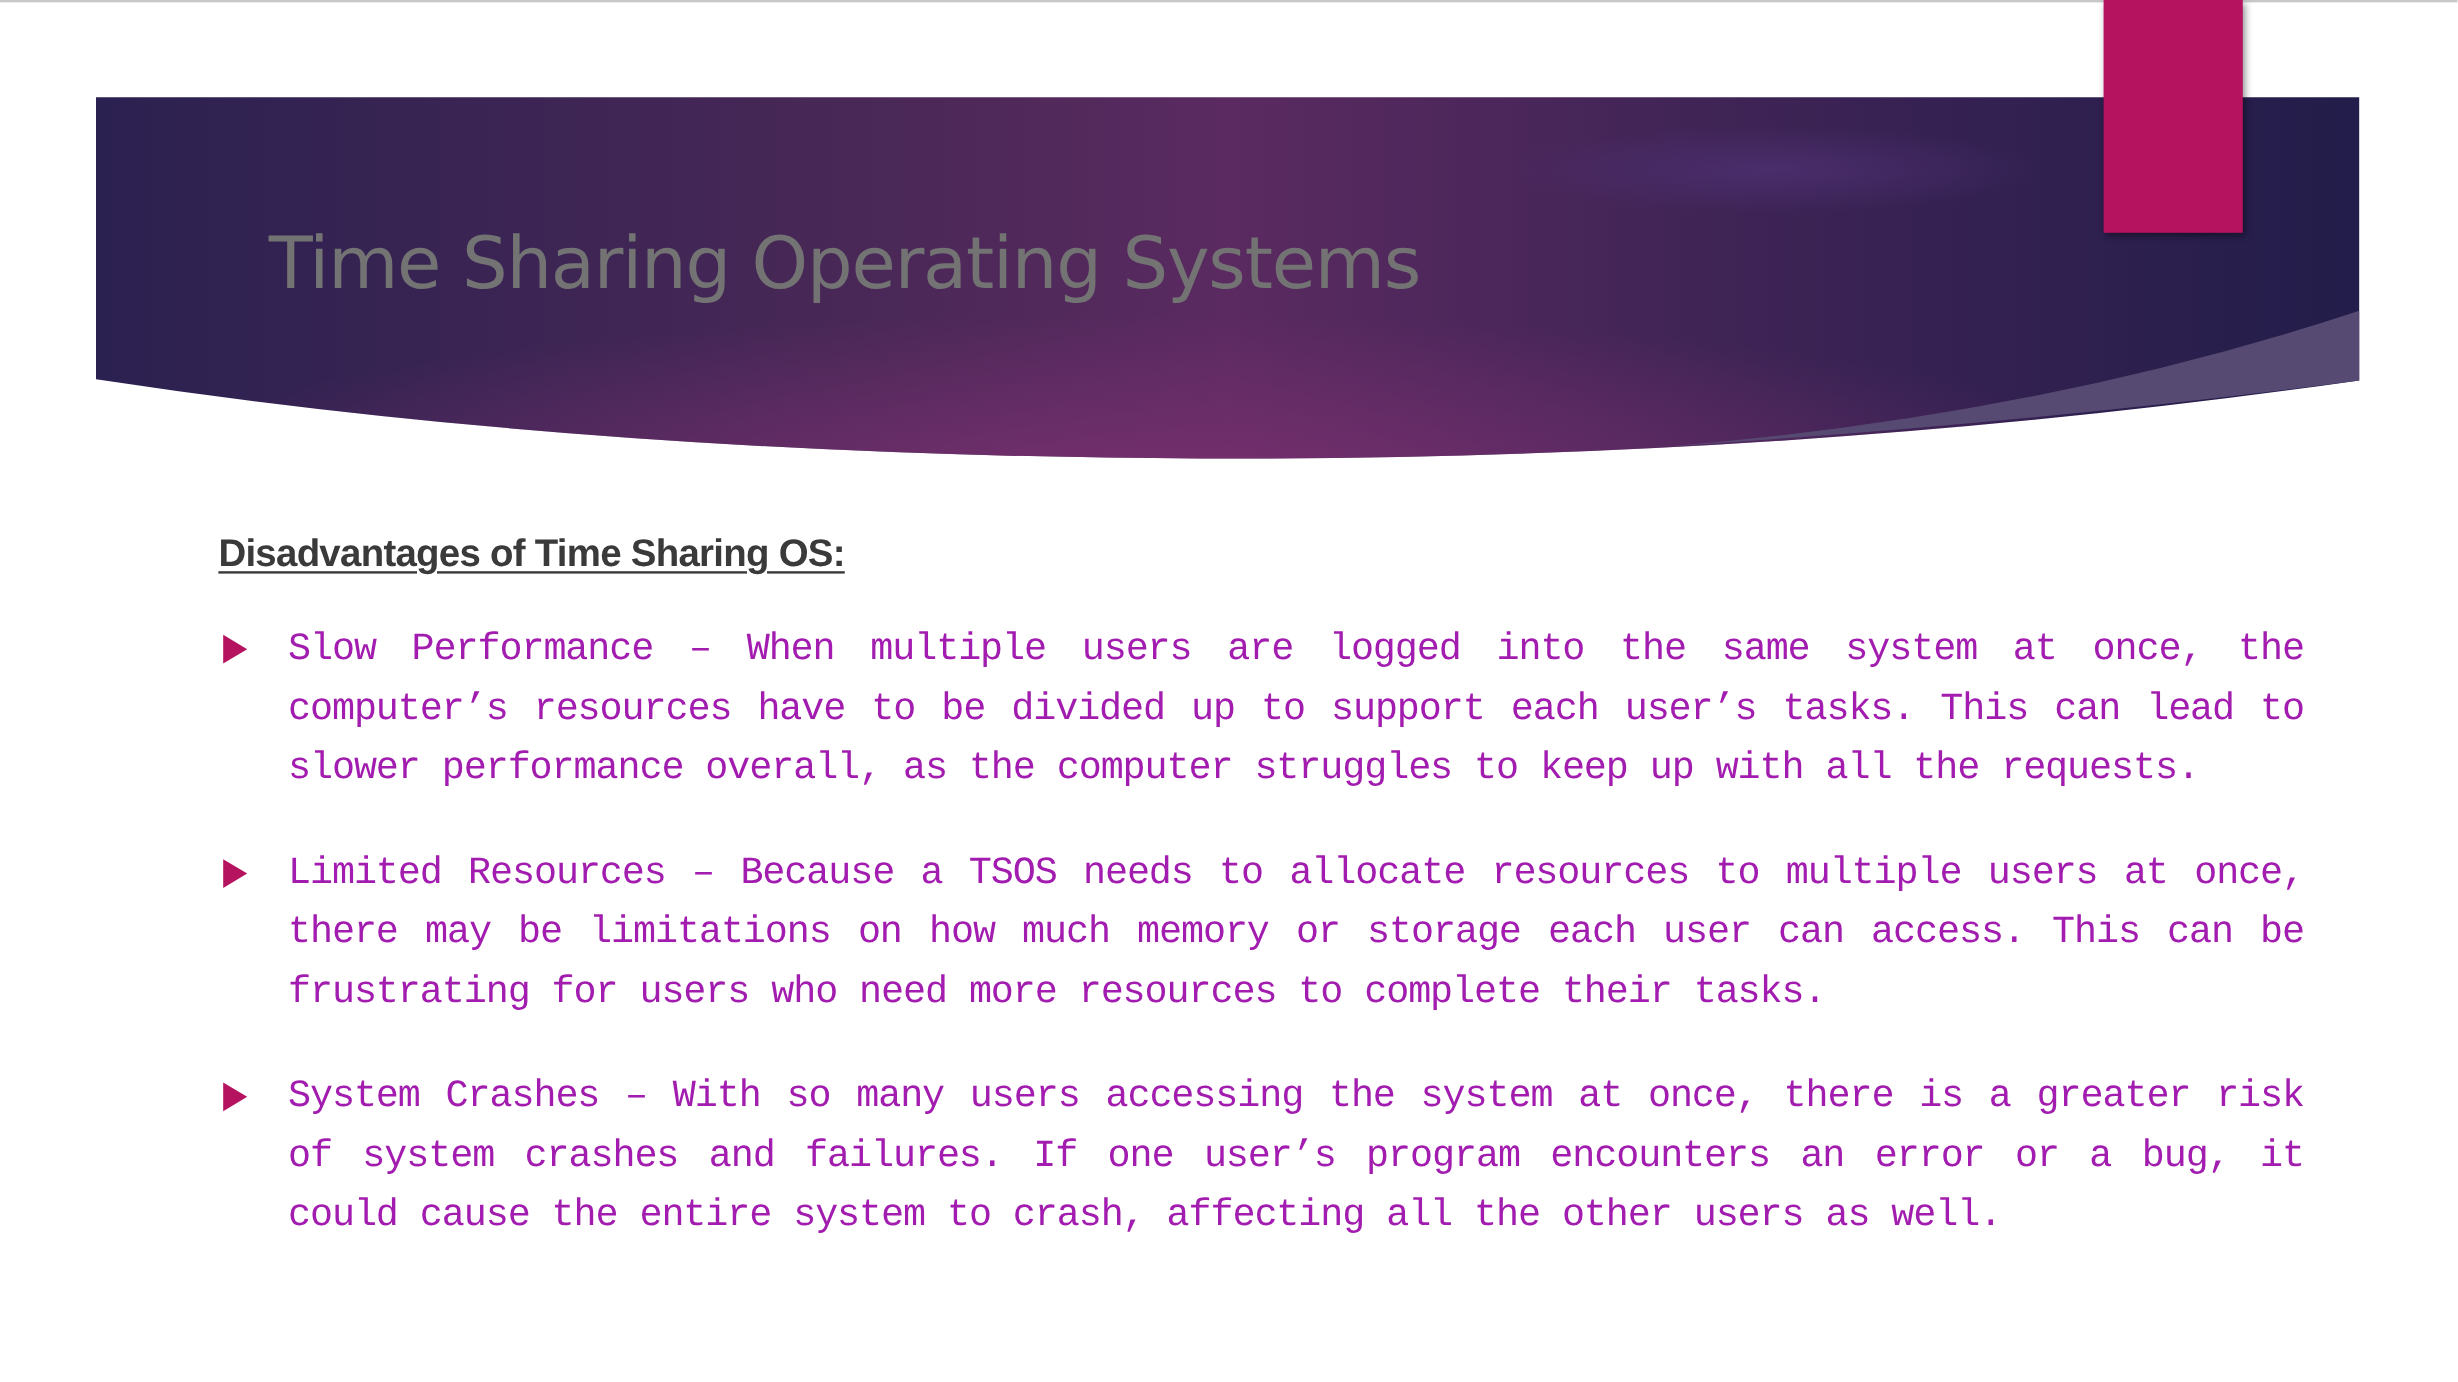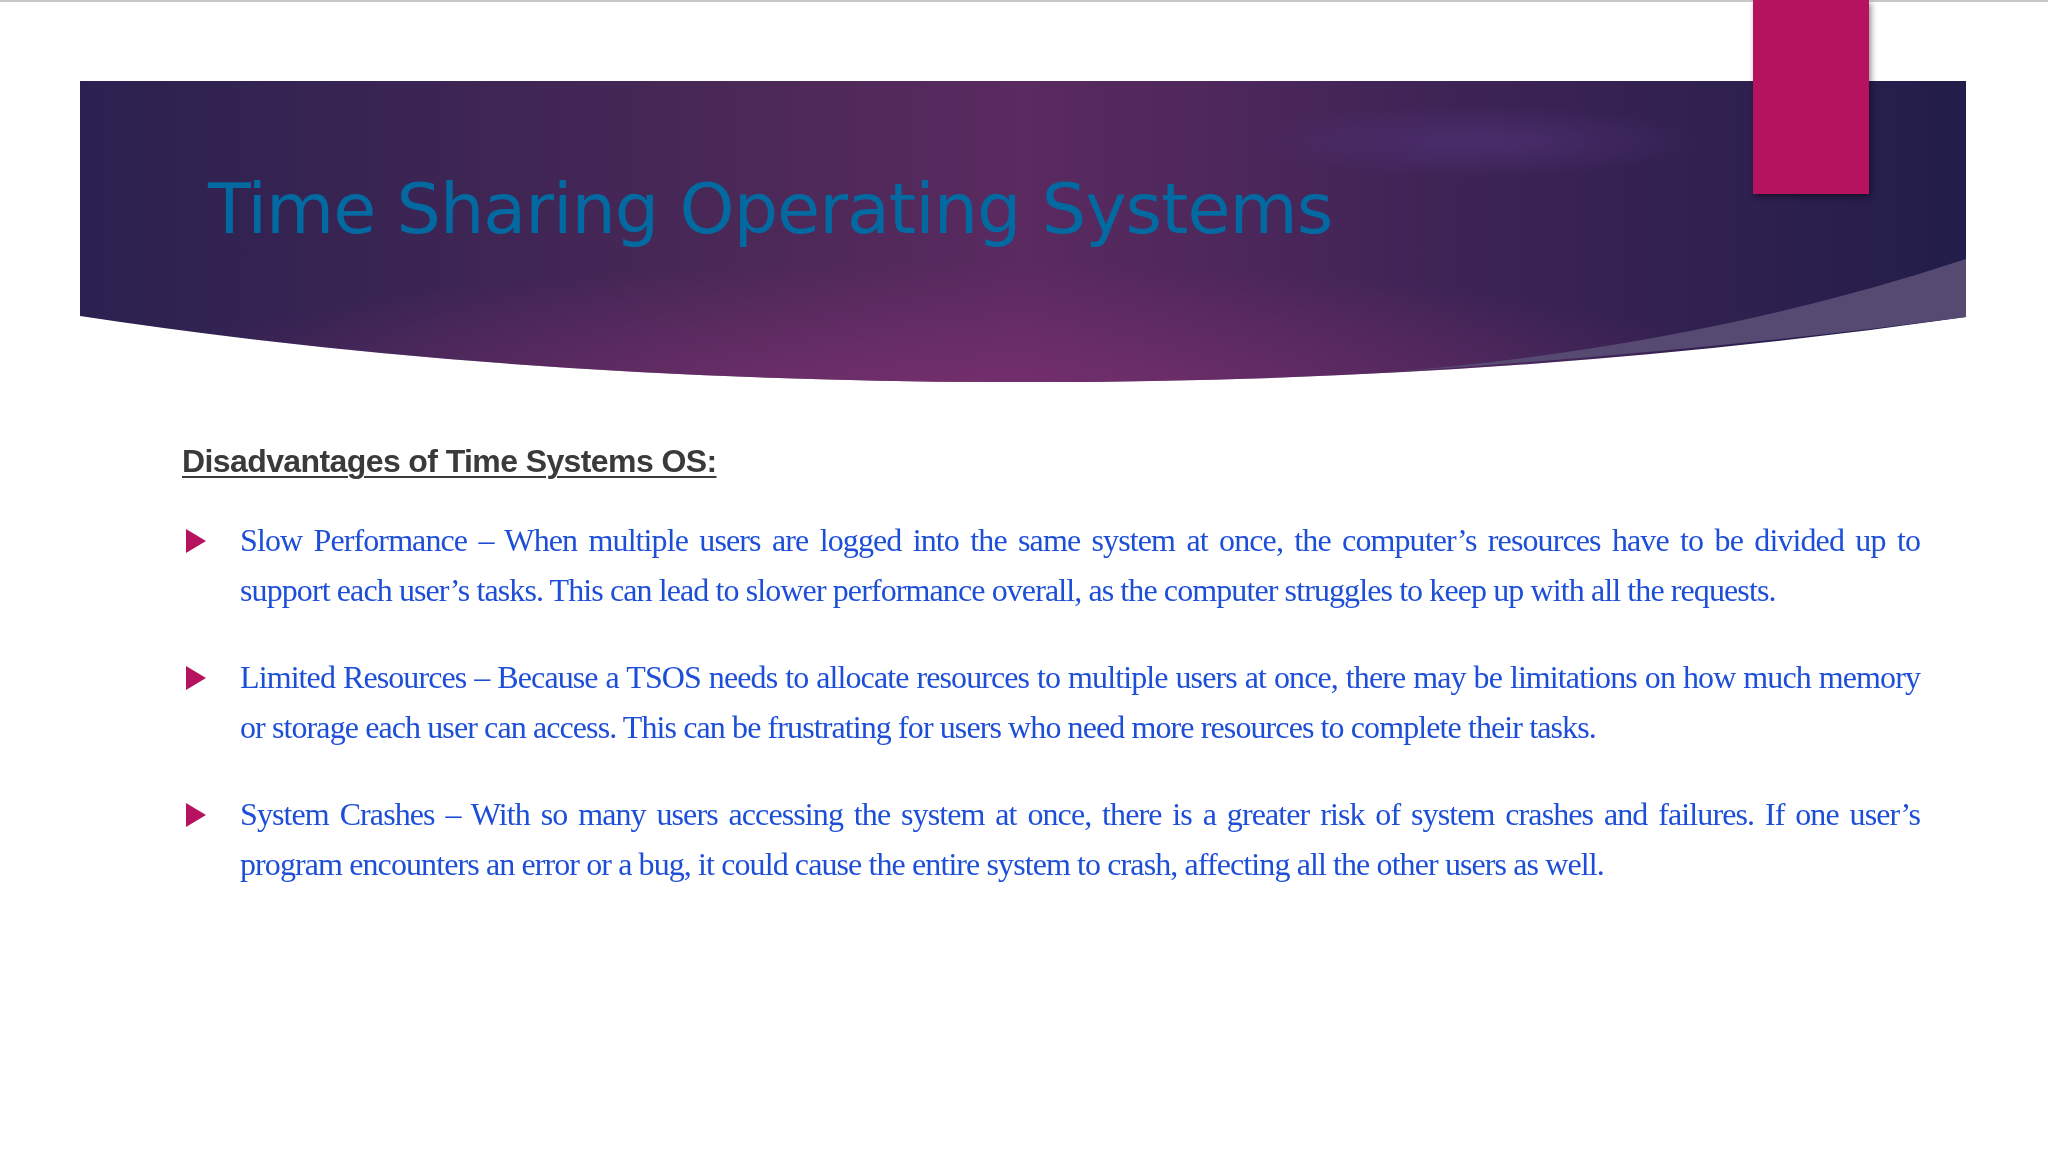--- a/index.html
+++ b/index.html
@@ -33,25 +33,25 @@
       top: -2px;
       width: 116px;
       height: 194px;
       background: #b5135f;
       box-shadow: 2px 3px 6px rgba(0,0,0,0.45);
     }
     .title {
       position: absolute;
       left: 208px;
       top: 172px;
-      margin: 0;
-      color: #0369a1;
+      margin: 16px;
+      color: #737373;
       font-family: "DejaVu Sans", "Liberation Sans", sans-serif;
       font-weight: normal;
-      font-size: 70px;
+      font-size: 60px;
       letter-spacing: -1px;
       line-height: 1;
       white-space: nowrap;
     }
     .content {
       position: absolute;
       left: 182px;
       top: 436px;
       width: 1738px;
       color: #3a3a3a;
@@ -83,26 +83,26 @@
       left: 4px;
       top: 13px;
       width: 0;
       height: 0;
       border-top: 12px solid transparent;
       border-bottom: 12px solid transparent;
       border-left: 20px solid #b5135f;
     }
     .bullet-text {
       display: block;
-      font-family: Liberation Serif, serif;
+      font-family: Liberation Mono, monospace;
       font-size: 32px;
       letter-spacing: -0.9px;
       line-height: 49.5px;
       text-align: justify;
-      color: #1d4ed8;
+      color: #a21caf;
     }
   </style>
 </head>
 <body>
 
 <div class="slide">
 
   <div class="banner">
     <svg width="2048" height="400" viewBox="0 0 2048 400" xmlns="http://www.w3.org/2000/svg">
       <defs>
@@ -129,21 +129,21 @@
 
       <path d="M1966,257 Q1700,345 1390,370 Q1700,350 1966,315 Z" fill="#564a72"></path>
     </svg>
   </div>
 
   <div class="accent-tab"></div>
 
   <h1 class="title">Time Sharing Operating Systems</h1>
 
   <div class="content">
-    <h2 class="section-heading">Disadvantages of Time Systems OS:</h2>
+    <h2 class="section-heading">Disadvantages of Time Sharing OS:</h2>
 
     <ul class="bullet-list">
       <li class="bullet-item">
         <span class="bullet-marker"></span>
         <span class="bullet-text">Slow Performance – When multiple users are logged into the same system at once, the computer’s resources have to be divided up to support each user’s tasks. This can lead to slower performance overall, as the computer struggles to keep up with all the requests.</span>
       </li>
       <li class="bullet-item">
         <span class="bullet-marker"></span>
         <span class="bullet-text">Limited Resources – Because a TSOS needs to allocate resources to multiple users at once, there may be limitations on how much memory or storage each user can access. This can be frustrating for users who need more resources to complete their tasks.</span>
       </li>

